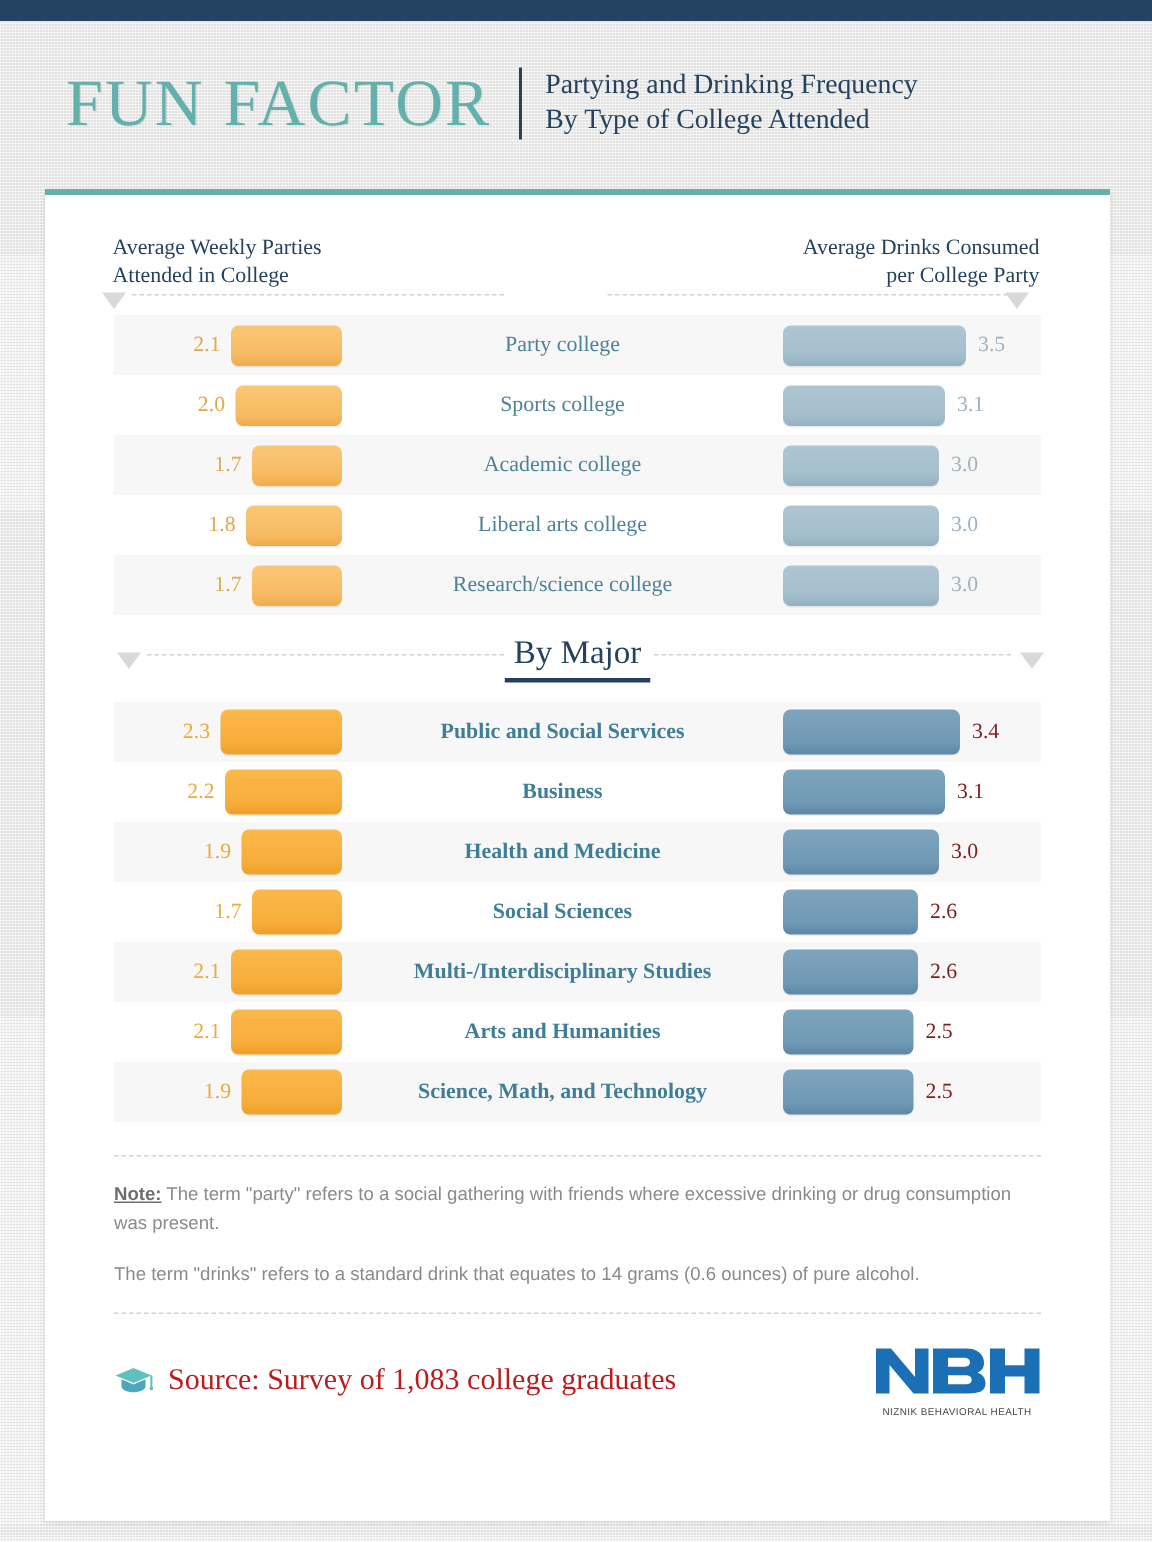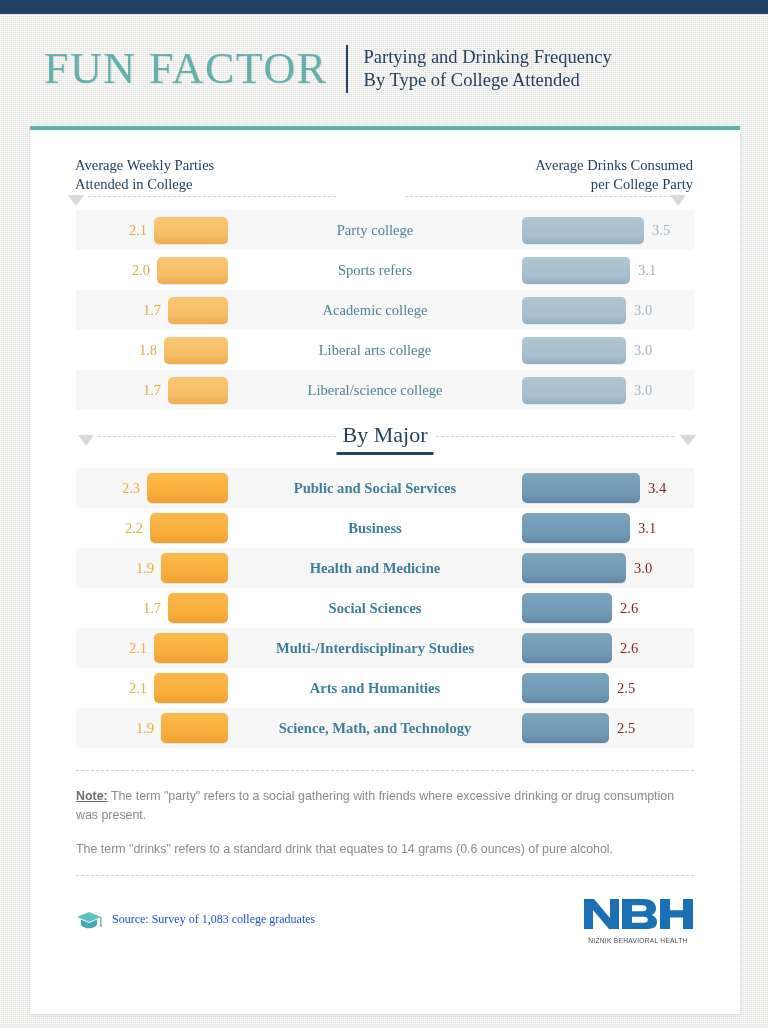--- a/index.html
+++ b/index.html
@@ -269,22 +269,22 @@
     align-items: center;
     justify-content: space-between;
   }
   .source {
     display: flex;
     align-items: center;
   }
   .cap-icon { margin-right: 10px; flex: none; display:block; }
   .source-text {
     font-family: "Liberation Serif", serif;
-    font-size: 12px;
-    color: #1d4ed8;
+    font-size: 20px;
+    color: #b91c1c;
     white-space: nowrap;
   }
   .logo { text-align: center; }
   .logo-tag {
     font-family: "Liberation Sans", sans-serif;
     font-size: 6.6px;
     letter-spacing: 0.3px;
     color: #4a4a4a;
     margin-top: 1px;
     white-space: nowrap;
@@ -335,21 +335,21 @@
         <div class="cell-right">
           <div class="bar-blue" style="width: 122px;"></div>
           <span class="val-right">3.5</span>
         </div>
       </div>
       <div class="row even">
         <div class="cell-left">
           <span class="val-left">2.0</span>
           <div class="bar-orange" style="width: 71px;"></div>
         </div>
-        <div class="cell-mid">Sports refers</div>
+        <div class="cell-mid">Sports college</div>
         <div class="cell-right">
           <div class="bar-blue" style="width: 108px;"></div>
           <span class="val-right">3.1</span>
         </div>
       </div>
       <div class="row odd">
         <div class="cell-left">
           <span class="val-left">1.7</span>
           <div class="bar-orange" style="width: 60px;"></div>
         </div>
@@ -368,21 +368,21 @@
         <div class="cell-right">
           <div class="bar-blue" style="width: 104px;"></div>
           <span class="val-right">3.0</span>
         </div>
       </div>
       <div class="row odd">
         <div class="cell-left">
           <span class="val-left">1.7</span>
           <div class="bar-orange" style="width: 60px;"></div>
         </div>
-        <div class="cell-mid">Liberal/science college</div>
+        <div class="cell-mid">Research/science college</div>
         <div class="cell-right">
           <div class="bar-blue" style="width: 104px;"></div>
           <span class="val-right">3.0</span>
         </div>
       </div>
     </div>
 
   <div class="divider">
     <div class="dtri l"></div>
     <div class="dline l"></div>

